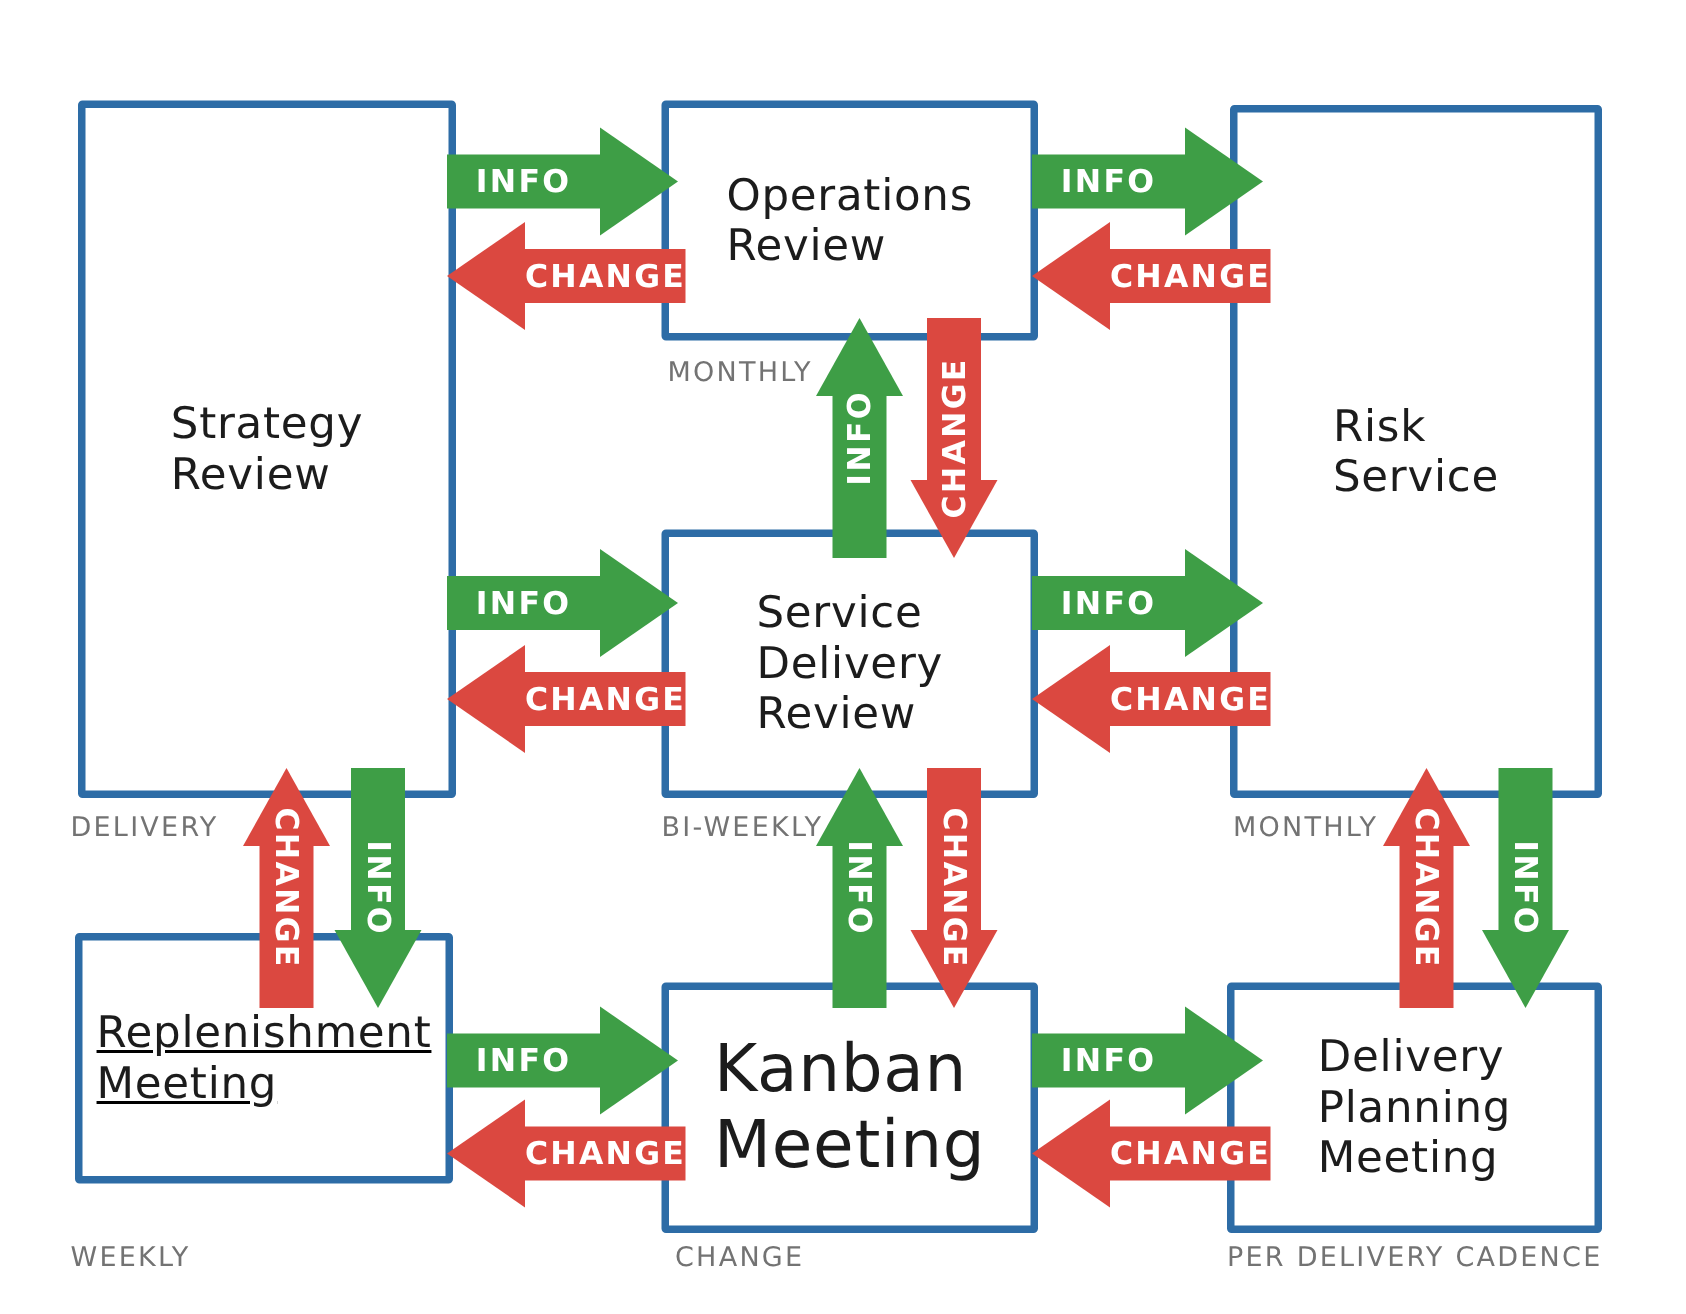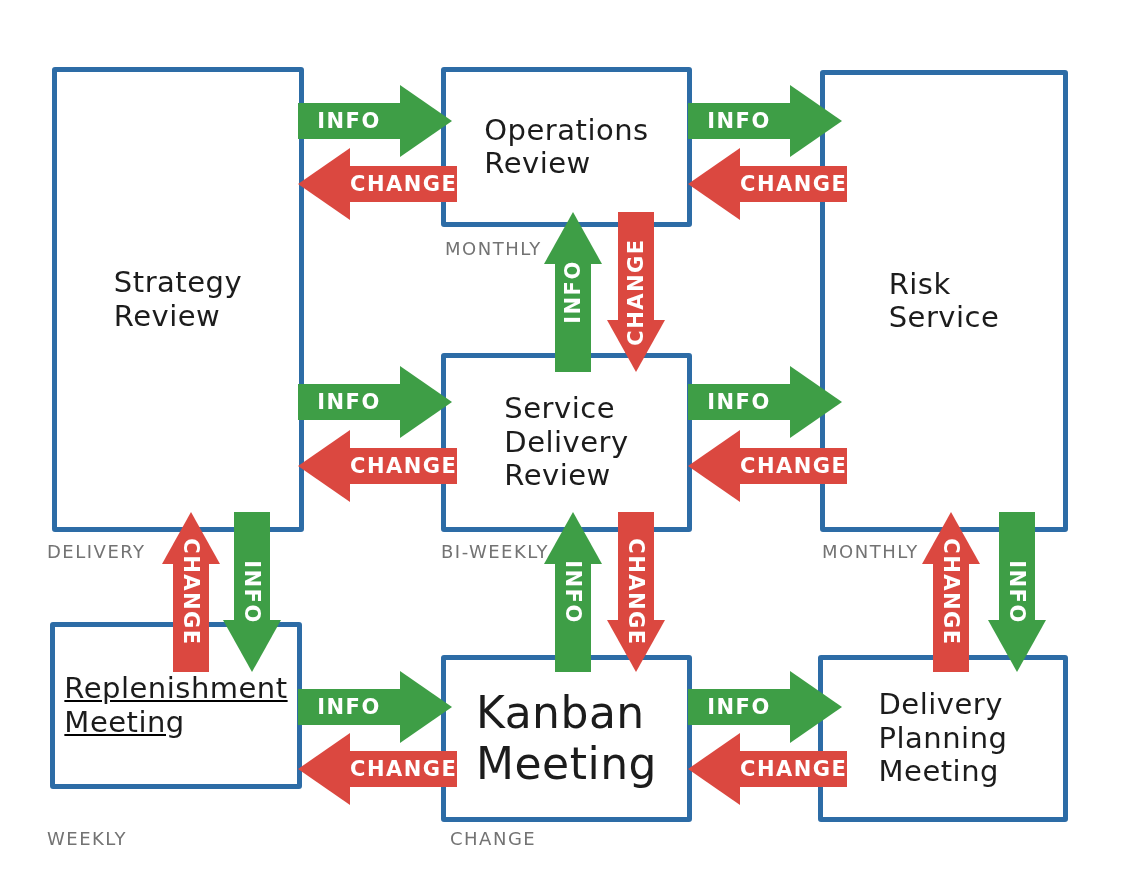--- a/index.html
+++ b/index.html
@@ -67,20 +67,21 @@
 Planning
 Meeting</div>
   </div>
 
   <div class="cadence" style="left:47px;top:541px;">DELIVERY</div>
   <div class="cadence" style="left:445px;top:238px;">MONTHLY</div>
   <div class="cadence" style="left:822px;top:541px;">MONTHLY</div>
   <div class="cadence" style="left:441px;top:541px;">BI-WEEKLY</div>
   <div class="cadence" style="left:47px;top:828px;">WEEKLY</div>
   <div class="cadence" style="left:450px;top:828px;">CHANGE</div>
+  <div class="cadence" style="left:818px;top:828px;">PER DELIVERY CADENCE</div>
 
   <div class="arrow h right info" style="left:298px;top:85px;width:154px;">
     <div class="h-shaft">
         <span class="alabel">INFO</span>
       </div>
     <div class="h-head"></div>
   </div>
   <div class="arrow h left change" style="left:298px;top:148px;width:154px;">
     <div class="h-shaft">
         <span class="alabel">CHANGE</span>

